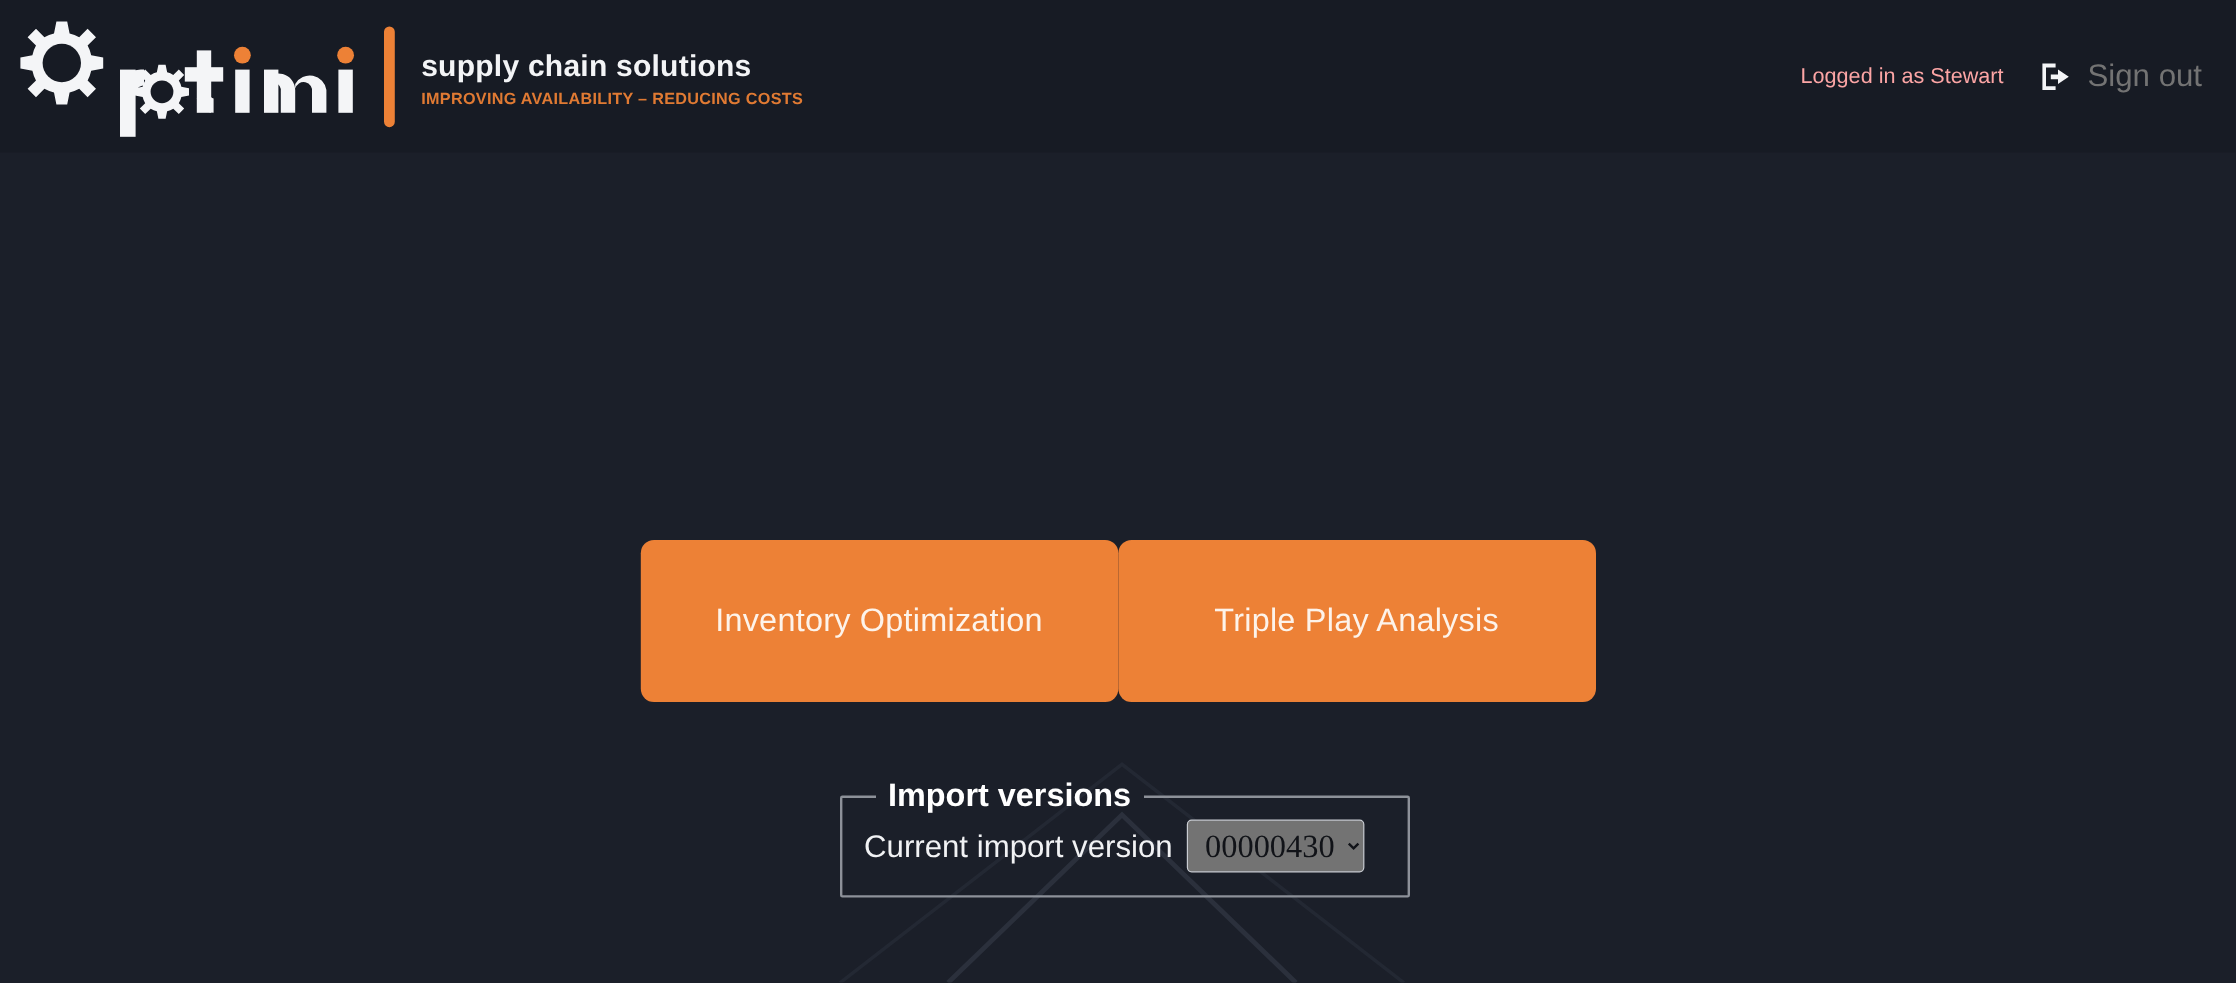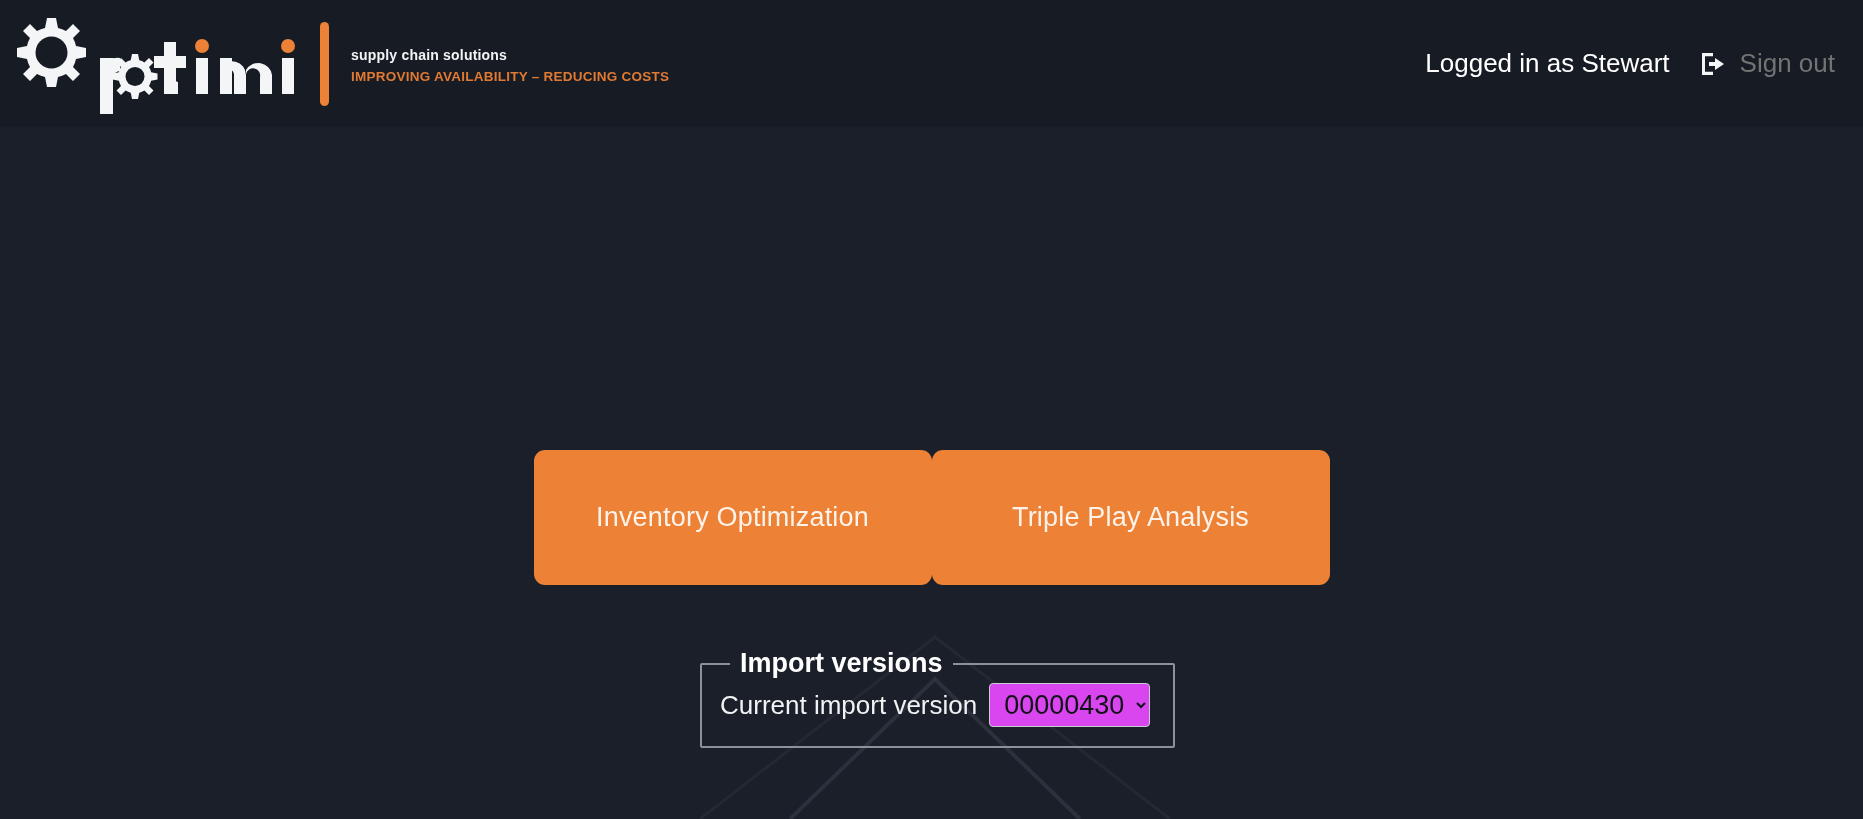--- a/index.html
+++ b/index.html
@@ -55,21 +55,21 @@
   }
 
   .brand-text {
     display: flex;
     flex-direction: column;
     justify-content: center;
     padding-top: 4px;
   }
   .brand-tagline {
     color: #f3f4f6;
-    font-size: 14px;
+    font-size: 25px;
     font-weight: bold;
     letter-spacing: 0.2px;
     line-height: 1.15;
     white-space: nowrap;
   }
   .brand-subtagline {
     color: #e07a33;
     font-size: 13.5px;
     font-weight: bold;
     letter-spacing: 0.25px;
@@ -77,22 +77,22 @@
     white-space: nowrap;
   }
 
   #header-right {
     display: flex;
     align-items: center;
     padding-right: 28px;
     gap: 30px;
   }
   #logged-in-user {
-    color: #ffffff;
-    font-size: 26px;
+    color: #fca5a5;
+    font-size: 18px;
     white-space: nowrap;
   }
   #sign-out-link {
     display: flex;
     align-items: center;
     gap: 12px;
     color: #737373;
     font-size: 26px;
     text-decoration: none;
     cursor: pointer;
@@ -168,24 +168,24 @@
     align-items: center;
     gap: 12px;
     margin-top: 4px;
   }
   #current-import-version-label {
     color: #f1f2f4;
     font-size: 26px;
     white-space: nowrap;
   }
   #import-version-select {
-    font-family: Liberation Sans, sans-serif;
+    font-family: Liberation Serif, serif;
     font-size: 27px;
     color: #111318;
-    background: #d946ef;
+    background: #737373;
     border: 1px solid #c9ccd2;
     border-radius: 4px;
     padding: 4px 8px 5px 10px;
     cursor: pointer;
     height: 44px;
   }
 </style>
 </head>
 <body>
 

